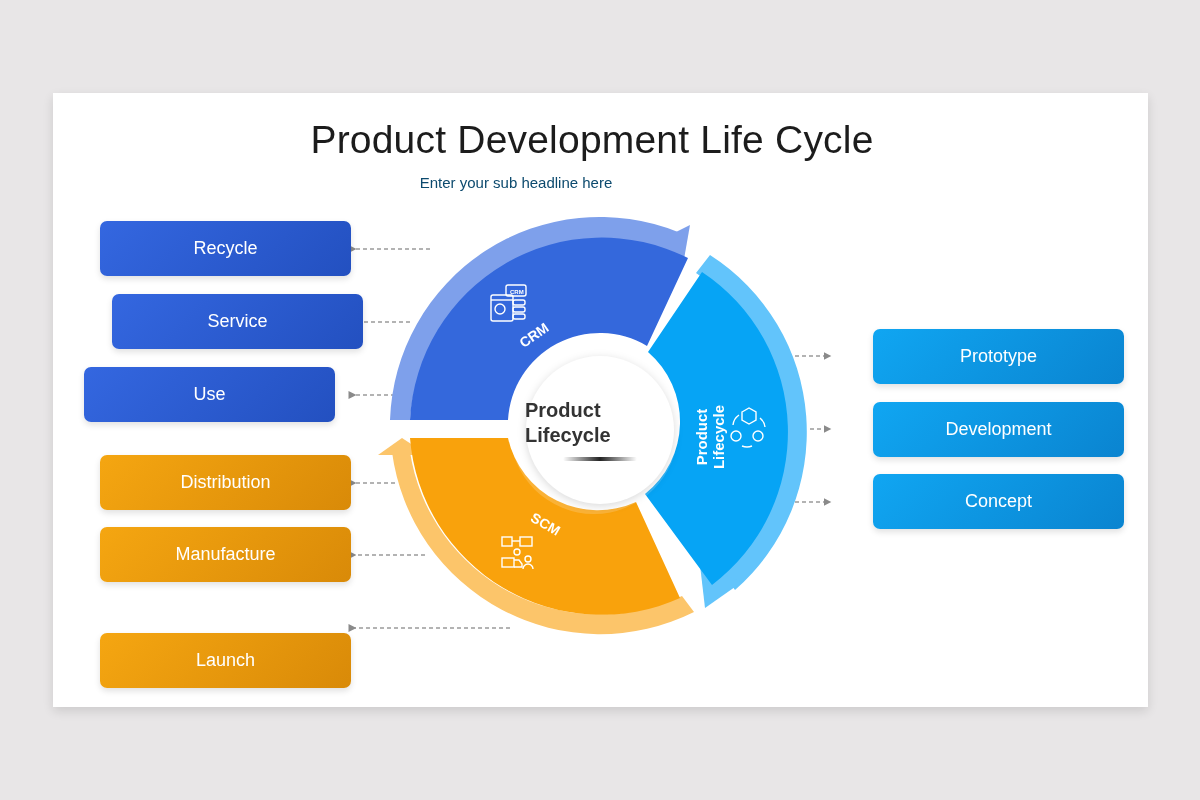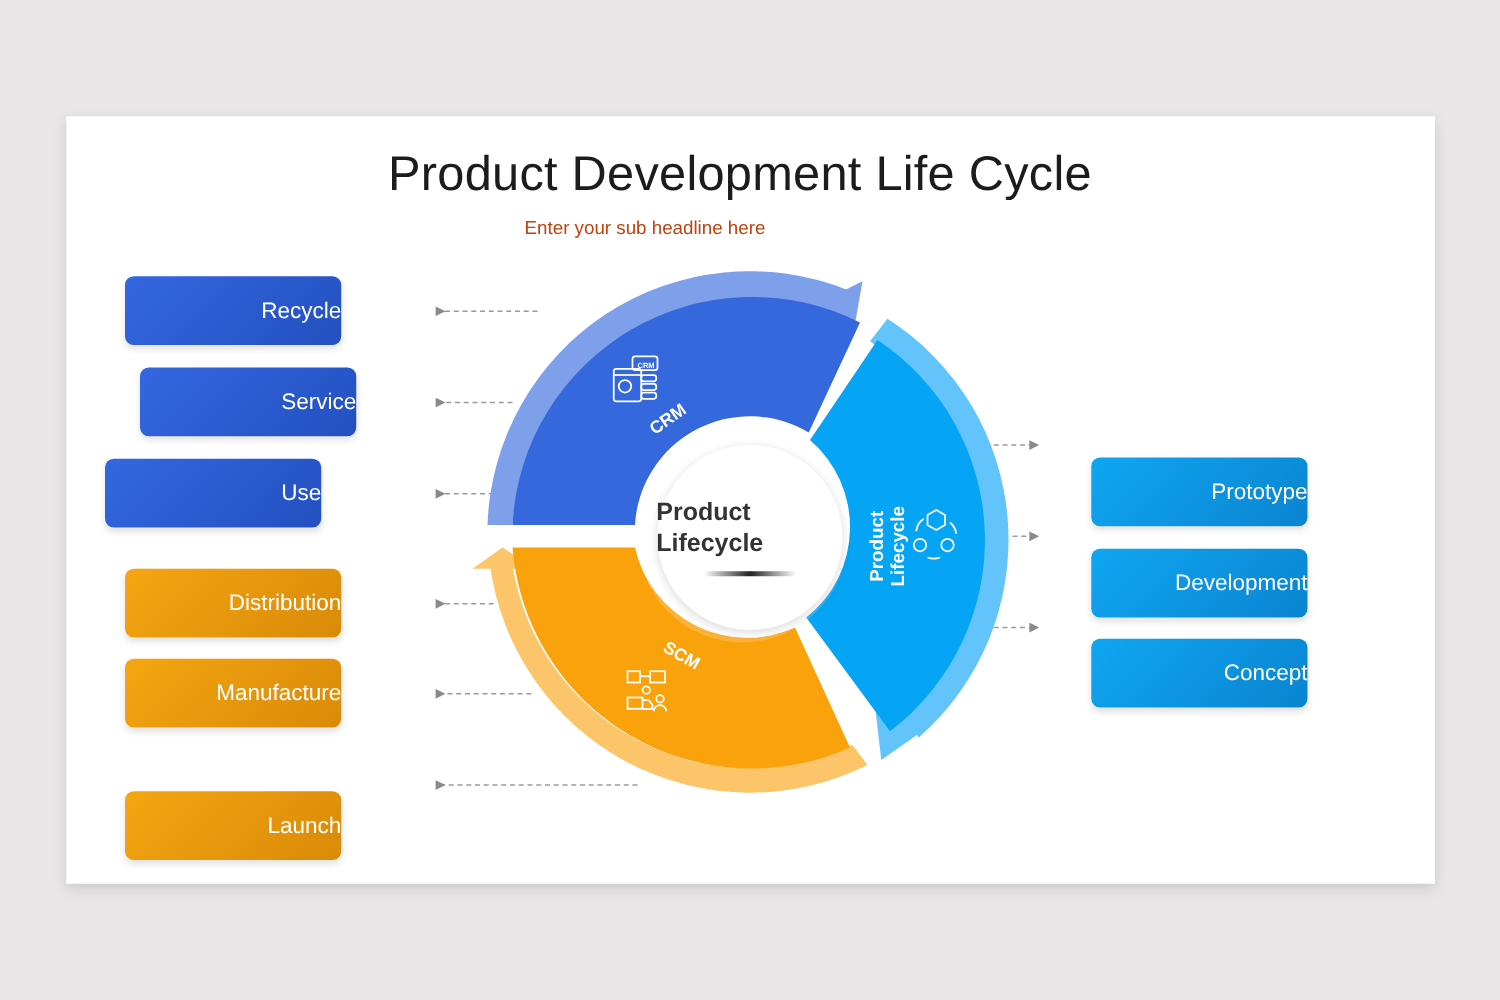--- a/index.html
+++ b/index.html
@@ -1,23 +1,23 @@
 <!DOCTYPE html>
 <html><head>
 <meta charset="utf-8">
 <style>
   html, body { margin:0; padding:0; }
   body { width:1200px; height:800px; background:#e8e6e7; font-family:"Liberation Sans", sans-serif; position:relative; overflow:hidden; }
   .slide { position:absolute; left:53px; top:93px; width:1095px; height:614px; background:#ffffff; box-shadow:0 4px 10px rgba(0,0,0,0.12); }
   .title { position:absolute; left:0; top:118px; width:1184px; text-align:center; font-size:39px; color:#1c1c1c; letter-spacing:0.2px; }
-  .subtitle { position:absolute; left:0; top:174px; width:1032px; text-align:center; font-size:15px; color:#c2410c; }
-  .btn { position:absolute; width:173px; height:55px; border-radius:7px; color:#fff; font-size:18px; display:flex; align-items:center; justify-content:flex-end; box-shadow:0 3px 6px rgba(0,0,0,0.12); }
+  .subtitle { position:absolute; left:0; top:174px; width:1032px; text-align:center; font-size:15px; color:#0c4a6e; }
+  .btn { position:absolute; width:251px; height:55px; border-radius:7px; color:#fff; font-size:18px; display:flex; align-items:center; justify-content:center; box-shadow:0 3px 6px rgba(0,0,0,0.12); }
   .btn.blue { background:linear-gradient(135deg,#3467e0,#2350c0); }
   .btn.orange { background:linear-gradient(135deg,#f5a611,#d98a08); }
-  .btn.sky { background:linear-gradient(135deg,#10a6f2,#0a84d0);margin-top:37px; }
+  .btn.sky { background:linear-gradient(135deg,#10a6f2,#0a84d0); }
   svg.diagram { position:absolute; left:0; top:0; }
   .center-text { position:absolute; left:525px; top:398px; width:150px; text-align:left; font-size:20px; font-weight:bold; color:#333; line-height:25px; }
   .center-line { position:absolute; left:563px; top:457px; width:74px; height:4px; border-radius:2px; background:linear-gradient(90deg,rgba(80,80,80,0),#222 50%,rgba(80,80,80,0)); }
   .seg-label { position:absolute; color:#fff; font-weight:bold; font-size:14px; }
   .pl-label { position:absolute; left:650px; top:420px; width:120px; text-align:center; color:#fff; font-weight:bold; font-size:15px; transform:rotate(-90deg); transform-origin:center; }
 </style>
 </head>
 <body>
 
 <div class="slide"></div>

